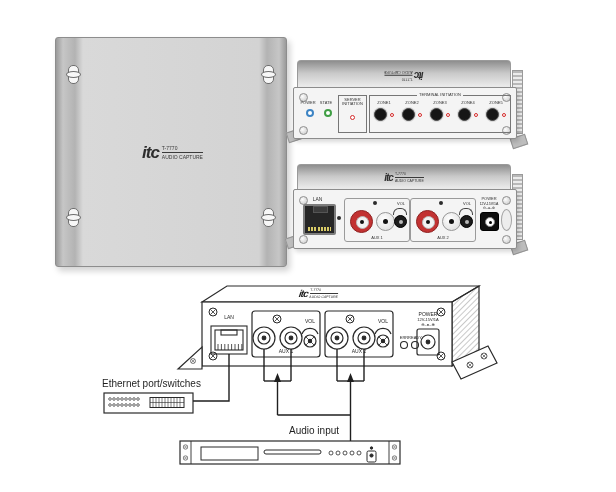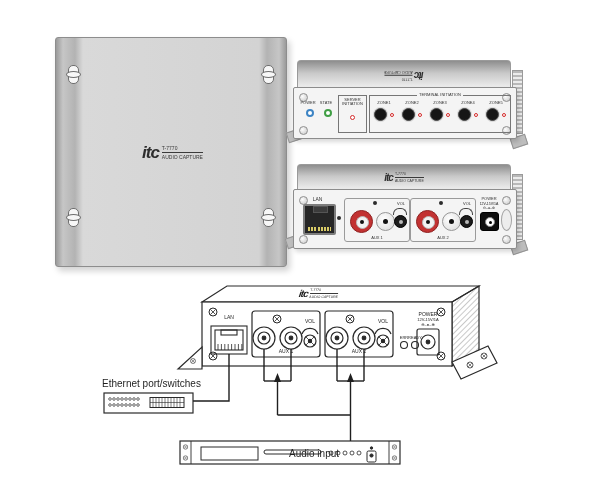--- a/index.html
+++ b/index.html
@@ -435,15 +435,15 @@
   <div class="abs dmicro" style="left:371px;top:318px;width:24px;font-size:5px;">VOL</div>
   <div class="abs dmicro" style="left:252px;top:348px;width:68px;font-size:5px;">AUX 1</div>
   <div class="abs dmicro" style="left:325px;top:348px;width:68px;font-size:5px;">AUX 2</div>
   <div class="abs dmicro" style="left:396px;top:335px;width:16px;font-size:4px;">ERR</div>
   <div class="abs dmicro" style="left:407px;top:335px;width:16px;font-size:4px;">READY</div>
   <div class="abs dmicro" style="left:413px;top:311px;width:30px;font-size:5px;">POWER</div>
   <div class="abs dmicro" style="left:413px;top:317px;width:30px;font-size:4px;">12V-15V/1A</div>
   <div class="abs dmicro" style="left:413px;top:322px;width:30px;font-size:4px;">⊖–●–⊕</div>
 
   <div class="abs dlabel" style="left:102px;top:378px;">Ethernet port/switches</div>
-  <div class="abs dlabel" style="left:289px;top:425px;margin-top:23px;">Audio input</div>
+  <div class="abs dlabel" style="left:289px;top:425px;">Audio input</div>
 
 </div>
 
 </body></html>

